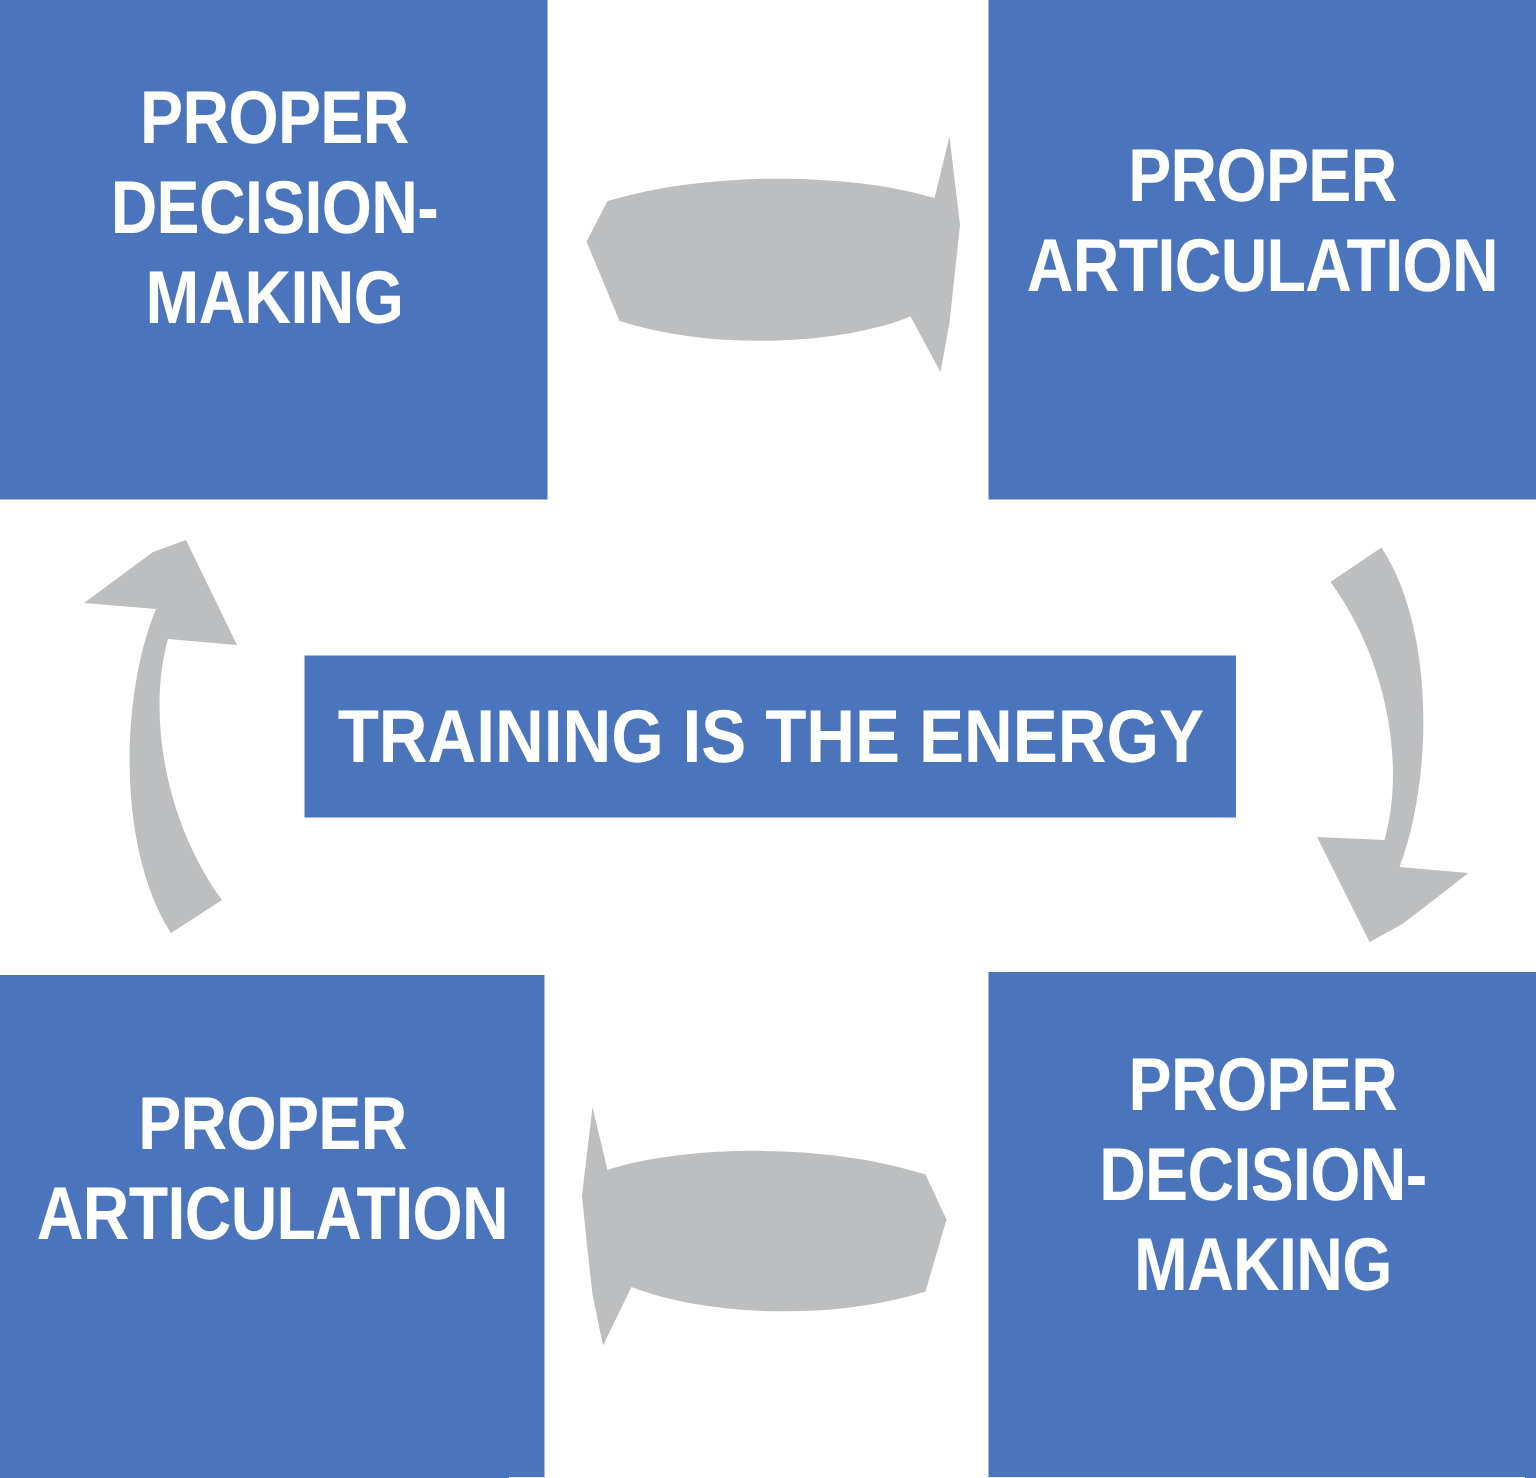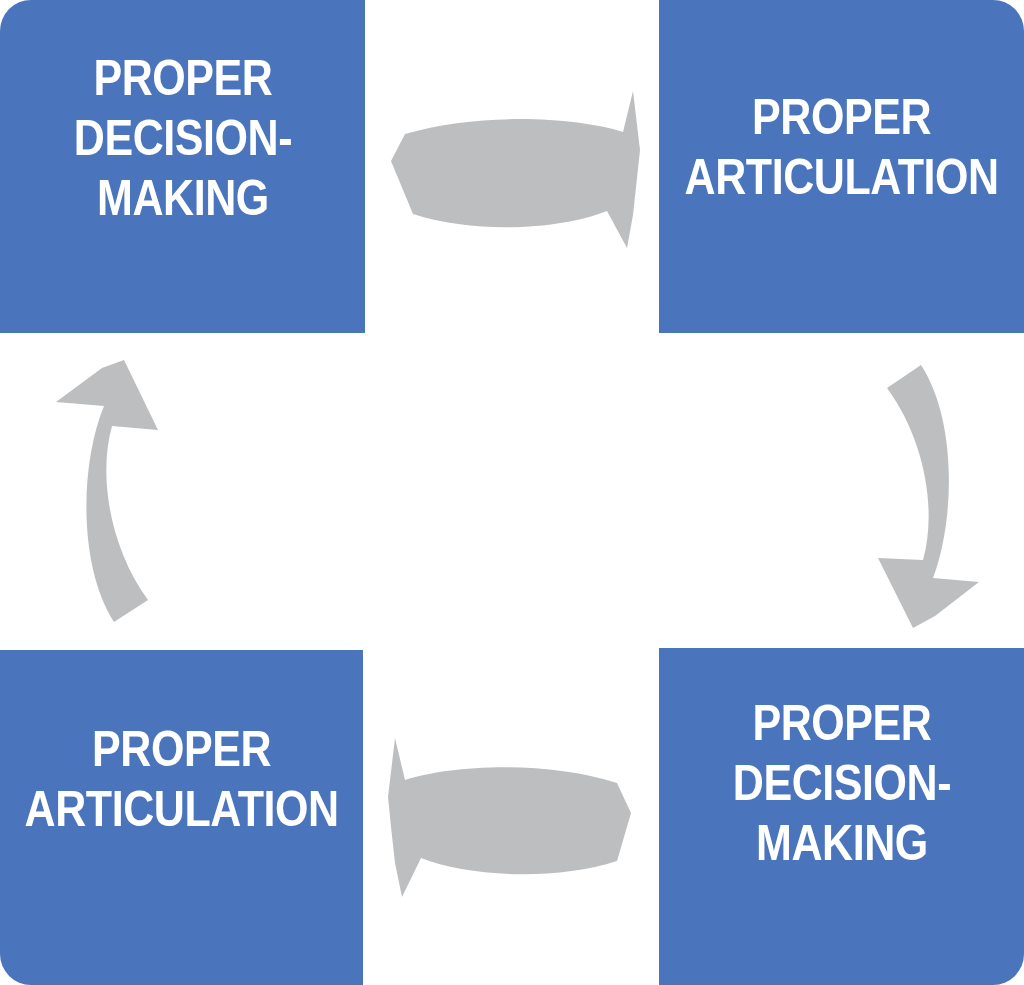--- a/index.html
+++ b/index.html
@@ -12,21 +12,20 @@
     width: 1024px;
     height: 985px;
     font-family: "Liberation Sans", sans-serif;
   }
   #canvas {
     position: relative;
     width: 1024px;
     height: 985px;
     background: #ffffff;
     overflow: hidden;
-    border-radius: 31px;
   }
 
   
   .quad {
     position: absolute;
     background: #4a74bc;
     display: flex;
     align-items: center;
     justify-content: center;
     box-sizing: border-box;
@@ -127,20 +126,23 @@
     <div class="quad-text">PROPER
 DECISION-
 MAKING</div>
   </div>
 
   <div class="quad" id="quad-bl">
     <div class="quad-text">PROPER
 ARTICULATION</div>
   </div>
 
+  <div id="center-banner">
+    <div class="banner-text">TRAINING IS THE ENERGY</div>
+  </div>
 
   <div class="arrow" id="arrow-top">
     <svg viewBox="0 0 255 168" width="255" height="168" xmlns="http://www.w3.org/2000/svg">
       <path d="M6 73 L20 46 C95 24 190 29 238 44 L248 3 L255 62 L252 90 L248 127 L242 160 L222 123 C175 142 90 146 28 126 Z" fill="#bcbec0"></path>
     </svg>
   </div>
 
   <div class="arrow" id="arrow-right">
     <svg viewBox="0 0 136 268" width="136" height="268" xmlns="http://www.w3.org/2000/svg">
       <path d="M12 28 L46 5 C82 60 80 160 58 218 L104 222 L60 256 L38 268 L3 198 L48 200 C62 150 50 80 12 28 Z" fill="#bcbec0"></path>

